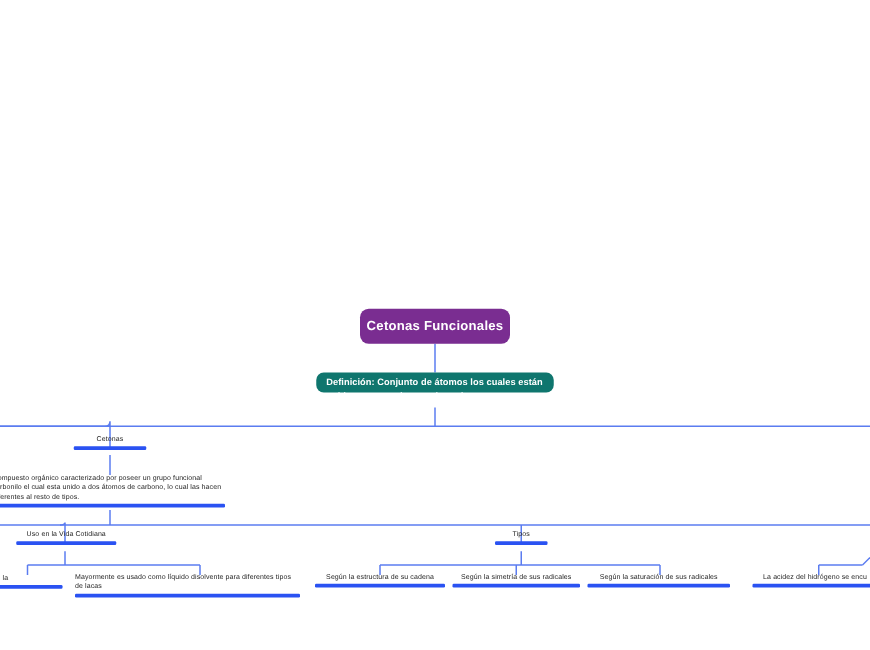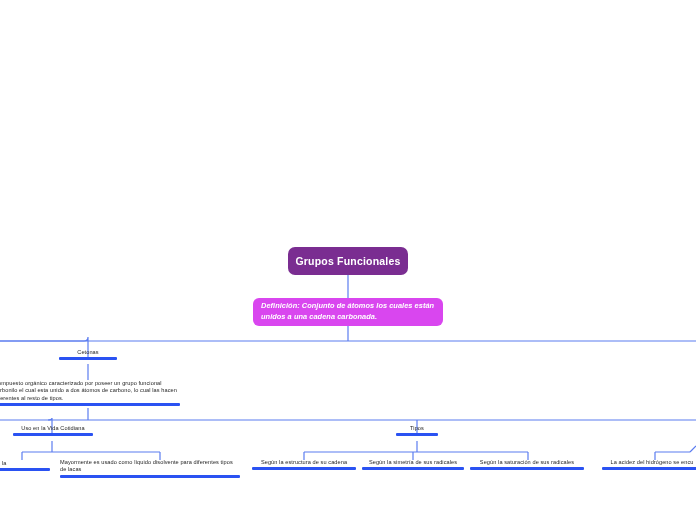--- a/index.html
+++ b/index.html
@@ -55,27 +55,26 @@
     letter-spacing: 0.2px;
     white-space: nowrap;
   }
 
   
   .def-node {
     position: absolute;
     left: 253px;
     top: 298px;
     width: 190px;
-    height: 28px;
-    background: #d946ef;
+    height: 16px;
+    background: #0f766e;
     border-radius: 6px;
     box-sizing: border-box;
     padding: 3px 8px 0 8px;
     display: block;
-    font-style: italic;
   }
   .def-node .node-text {
     color: #ffffff;
     font-size: 7.4px;
     font-weight: bold;
     line-height: 10.5px;
     display: block;
     letter-spacing: 0.05px;
   }
 
@@ -141,21 +140,21 @@
       <path d="M413,452 L413,460"></path>
       <path d="M528,452 L528,460"></path>
 
       <path d="M690,452 L696,446"></path>
       <path d="M655,452 L690,452"></path>
       <path d="M655,452 L655,460"></path>
     </g>
   </svg>
 
   <div class="root-node">
-    <span class="node-text">Grupos Funcionales</span>
+    <span class="node-text">Cetonas Funcionales</span>
   </div>
 
   <div class="def-node">
     <span class="node-text">Definición: Conjunto de átomos los cuales están unidos a una cadena carbonada.</span>
   </div>
 
   <div class="bar-node center" style="left:59px; top:349px; width:58px;">
     <span class="node-text">Cetonas</span>
     <span class="node-bar"></span>
   </div>

